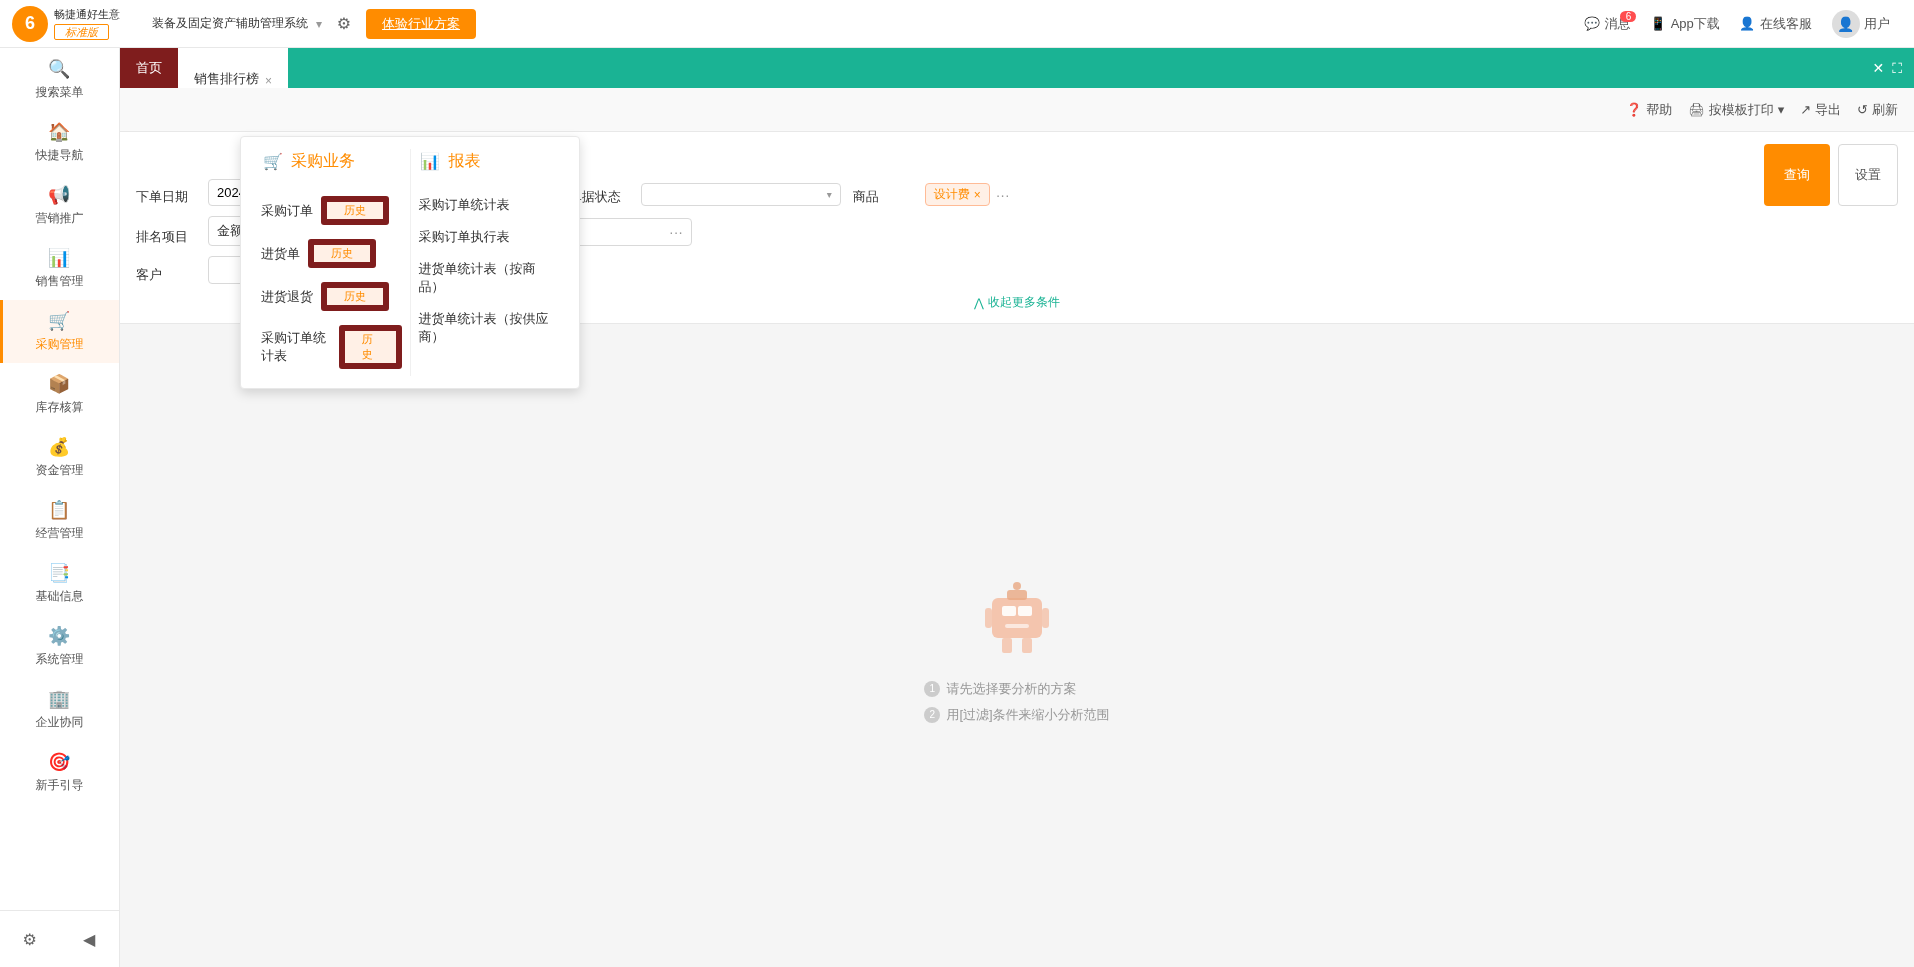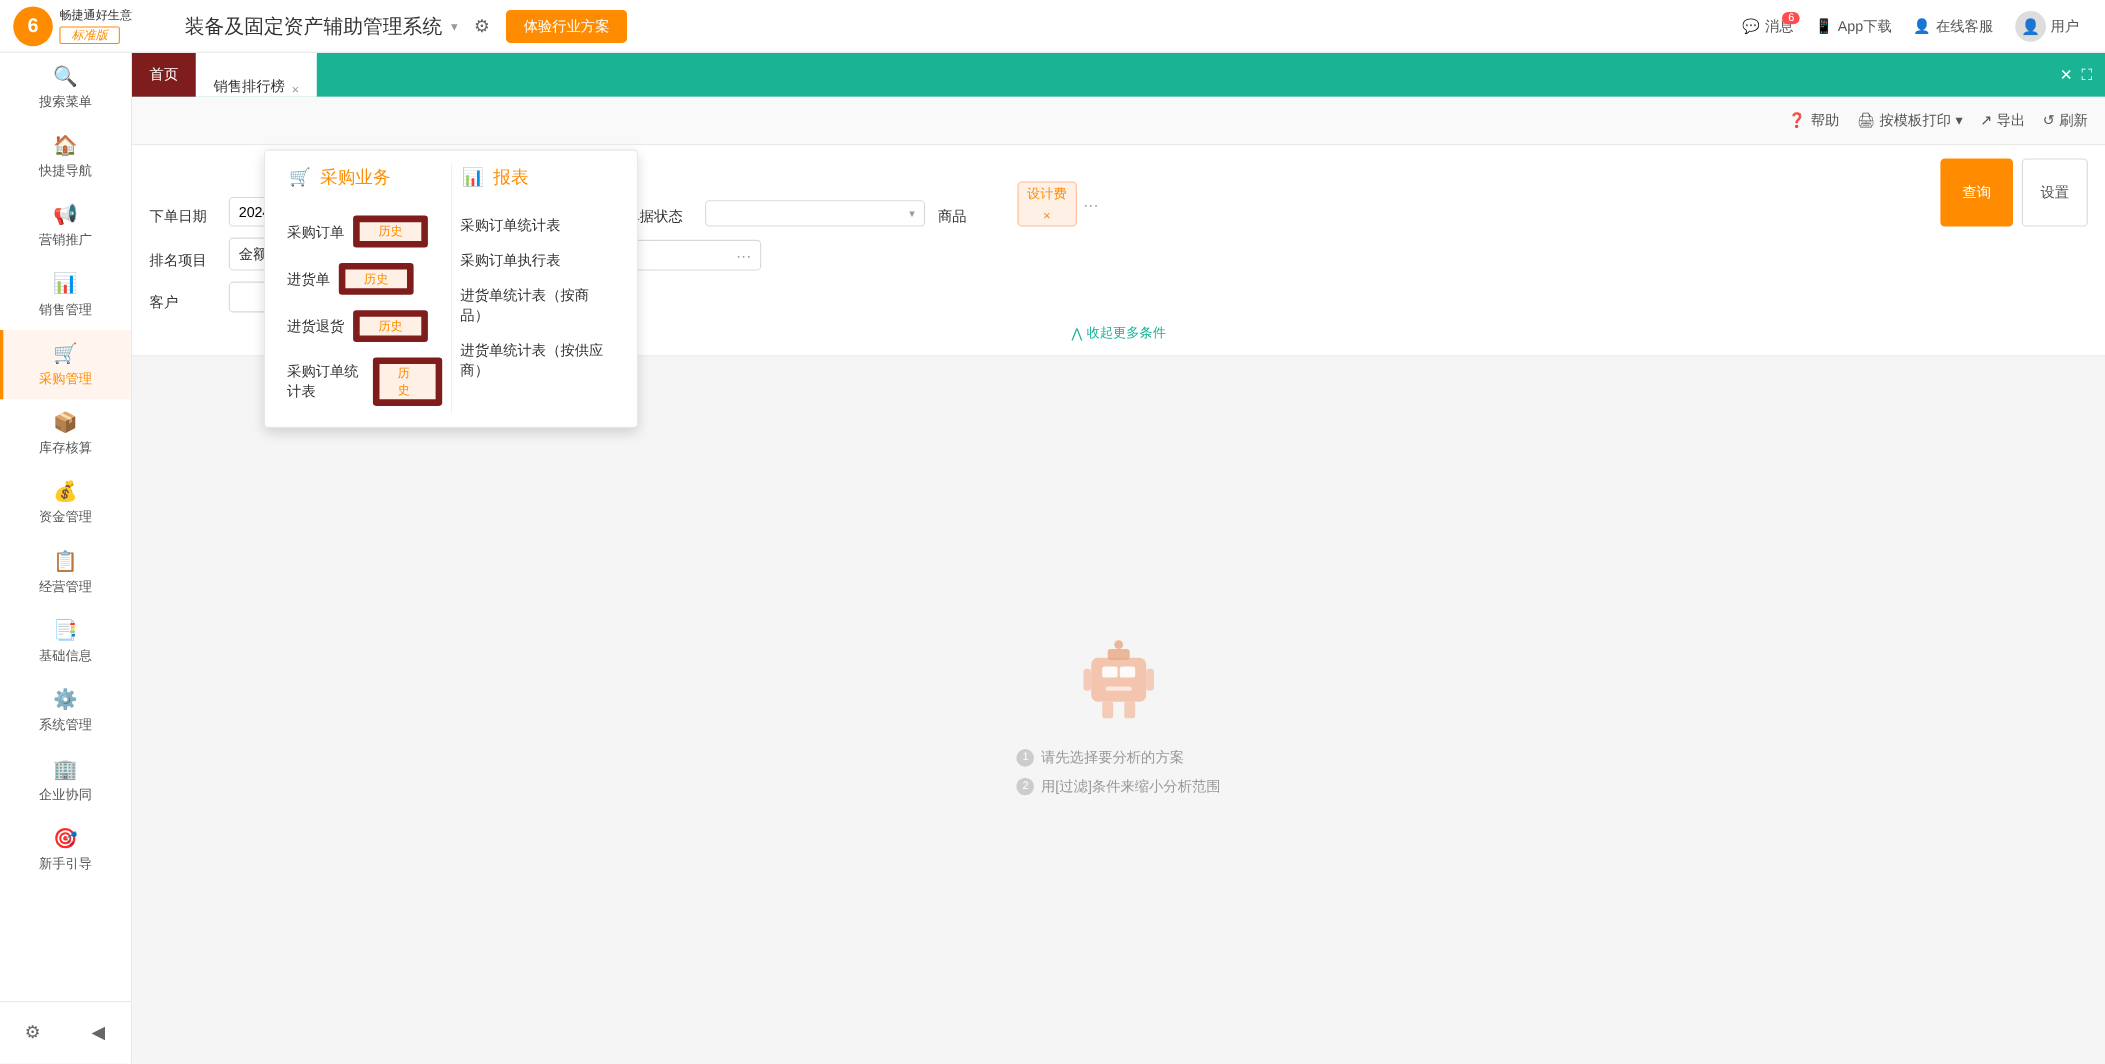--- a/index.html
+++ b/index.html
@@ -50,23 +50,22 @@
       font-style: italic;
     }
     .topbar-system {
       flex: 1;
       display: flex;
       align-items: center;
       gap: 8px;
       padding-left: 20px;
     }
     .system-name {
-      font-size: 18px;
+      font-size: 12px;
       color: #333;
-      margin-left: 16px;
     }
     .system-arrow {
       color: #999;
       font-size: 12px;
     }
     .gear-btn {
       width: 28px;
       height: 28px;
       display: flex;
       align-items: center;
@@ -76,20 +75,21 @@
       font-size: 16px;
     }
     .industry-btn {
       background: #ff8c00;
       color: white;
       border: none;
       border-radius: 4px;
       padding: 6px 16px;
       font-size: 13px;
       cursor: pointer;
+      text-decoration: underline;
     }
     .topbar-right {
       display: flex;
       align-items: center;
       gap: 20px;
       margin-right: 12px;
     }
     .topbar-action {
       display: flex;
       align-items: center;
@@ -323,21 +323,20 @@
     .tag-item {
       display: inline-flex;
       align-items: center;
       background: #fff0e6;
       border: 1px solid #ffbb96;
       border-radius: 4px;
       padding: 2px 8px;
       font-size: 12px;
       color: #ff8c00;
       gap: 4px;
-      flex-direction: column;
     }
     .tag-close { cursor: pointer; color: #ff8c00; }
     .dots-btn {
       color: #999;
       cursor: pointer;
       font-size: 14px;
     }
     .collapse-row {
       display: flex;
       justify-content: center;

